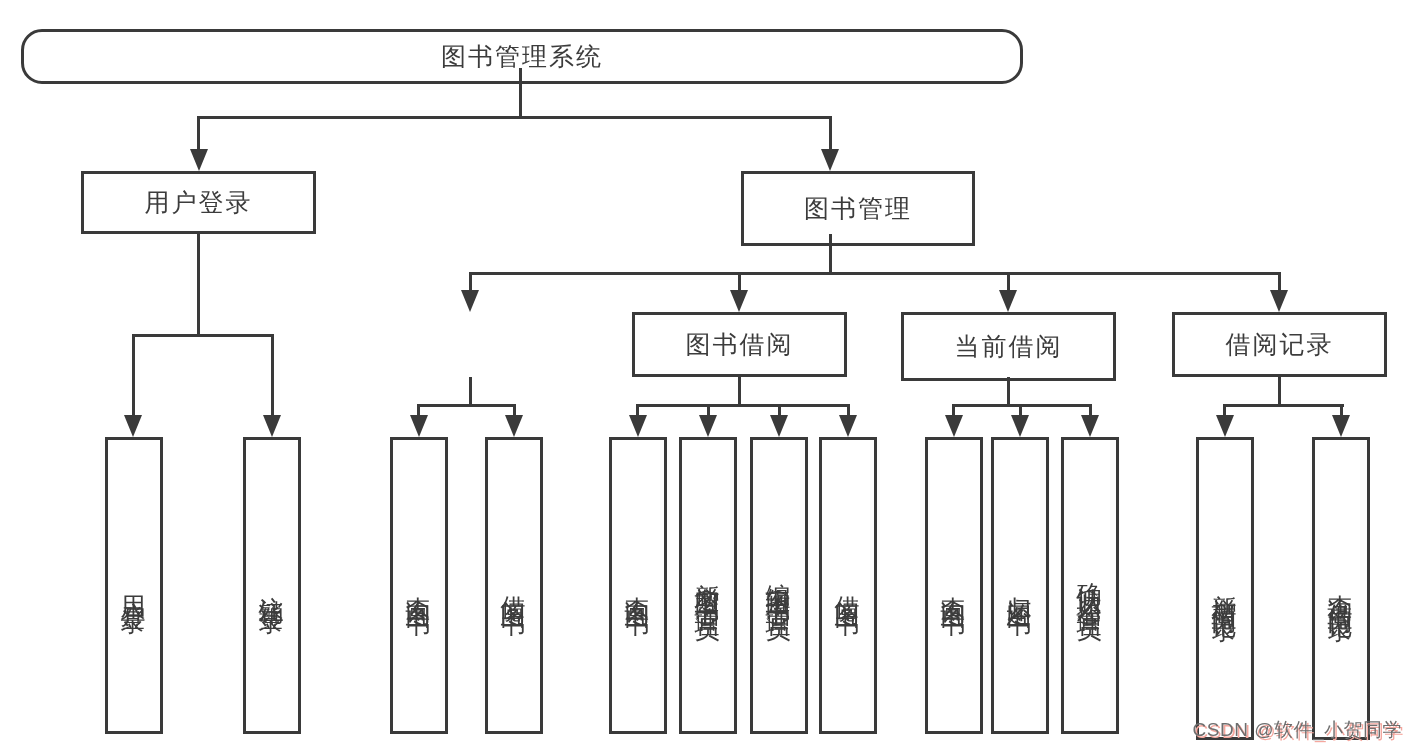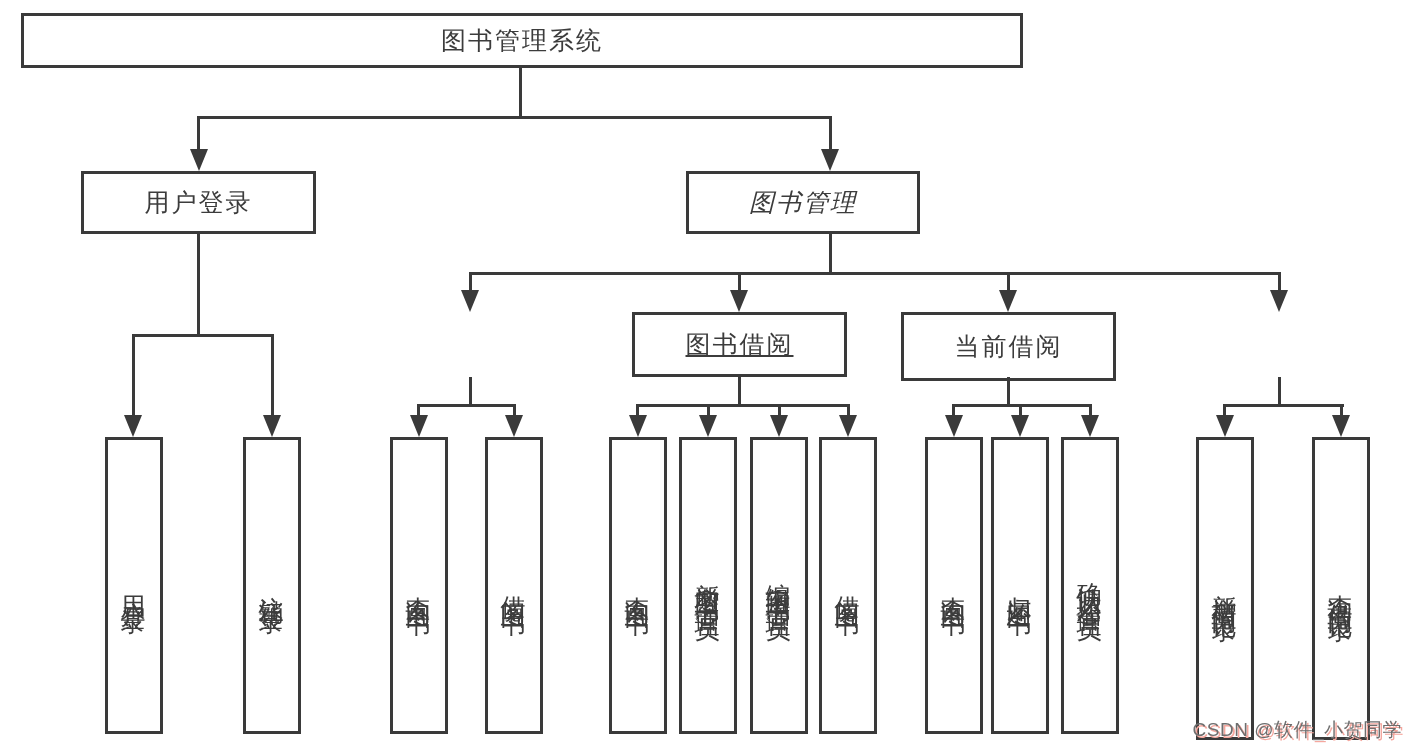--- a/index.html
+++ b/index.html
@@ -59,52 +59,53 @@
     text-shadow: 2px 2px 0 #f5a79e;
     z-index: 10;
     white-space: nowrap;
   }
 </style>
 </head>
 <body>
 
 <div id="canvas">
 
-  <div class="box" style="left:21px; top:13px; width:1002px; height:55px;">图书管理系统</div>
+  <div class="box" style="left:21px; top:29px; width:1002px; height:55px;border-radius:21px;">图书管理系统</div>
 
   <div class="vl" style="left:519px; top:68px; height:51px;"></div>
   <div class="hl" style="left:197px; top:116px; width:635px;"></div>
   <div class="vl" style="left:197px; top:116px; height:36px;"></div>
   <div class="arr" style="left:190px; top:149px;"></div>
   <div class="vl" style="left:829px; top:116px; height:36px;"></div>
   <div class="arr" style="left:821px; top:149px;"></div>
 
   <div class="box" style="left:81px; top:171px; width:235px; height:63px;">用户登录</div>
-  <div class="box" style="left:686px; top:171px; width:234px; height:63px;font-style:italic;">图书管理</div>
+  <div class="box" style="left:741px; top:171px; width:234px; height:75px;">图书管理</div>
 
   <div class="vl" style="left:197px; top:234px; height:103px;"></div>
   <div class="hl" style="left:132px; top:334px; width:142px;"></div>
   <div class="vl" style="left:132px; top:334px; height:83px;"></div>
   <div class="arr" style="left:124px; top:415px;"></div>
   <div class="vl" style="left:271px; top:334px; height:83px;"></div>
   <div class="arr" style="left:263px; top:415px;"></div>
 
   <div class="vl" style="left:829px; top:234px; height:41px;"></div>
   <div class="hl" style="left:469px; top:272px; width:812px;"></div>
   <div class="vl" style="left:469px; top:272px; height:20px;"></div>
   <div class="arr" style="left:461px; top:290px;"></div>
   <div class="vl" style="left:738px; top:272px; height:20px;"></div>
   <div class="arr" style="left:730px; top:290px;"></div>
   <div class="vl" style="left:1007px; top:272px; height:20px;"></div>
   <div class="arr" style="left:999px; top:290px;"></div>
   <div class="vl" style="left:1278px; top:272px; height:20px;"></div>
   <div class="arr" style="left:1270px; top:290px;"></div>
 
-  <div class="box" style="left:632px; top:312px; width:215px; height:65px;text-decoration:underline;">图书借阅</div>
+  <div class="box" style="left:632px; top:312px; width:215px; height:65px;">图书借阅</div>
   <div class="box" style="left:901px; top:312px; width:215px; height:69px;">当前借阅</div>
+  <div class="box" style="left:1172px; top:312px; width:215px; height:65px;">借阅记录</div>
 
   <div class="vl" style="left:469px; top:377px; height:30px;"></div>
   <div class="hl" style="left:417px; top:404px; width:99px;"></div>
   <div class="vl" style="left:417px; top:404px; height:14px;"></div>
   <div class="arr" style="left:410px; top:415px;"></div>
   <div class="vl" style="left:513px; top:404px; height:14px;"></div>
   <div class="arr" style="left:505px; top:415px;"></div>
 
   <div class="vl" style="left:738px; top:377px; height:30px;"></div>
   <div class="hl" style="left:636px; top:404px; width:214px;"></div>

